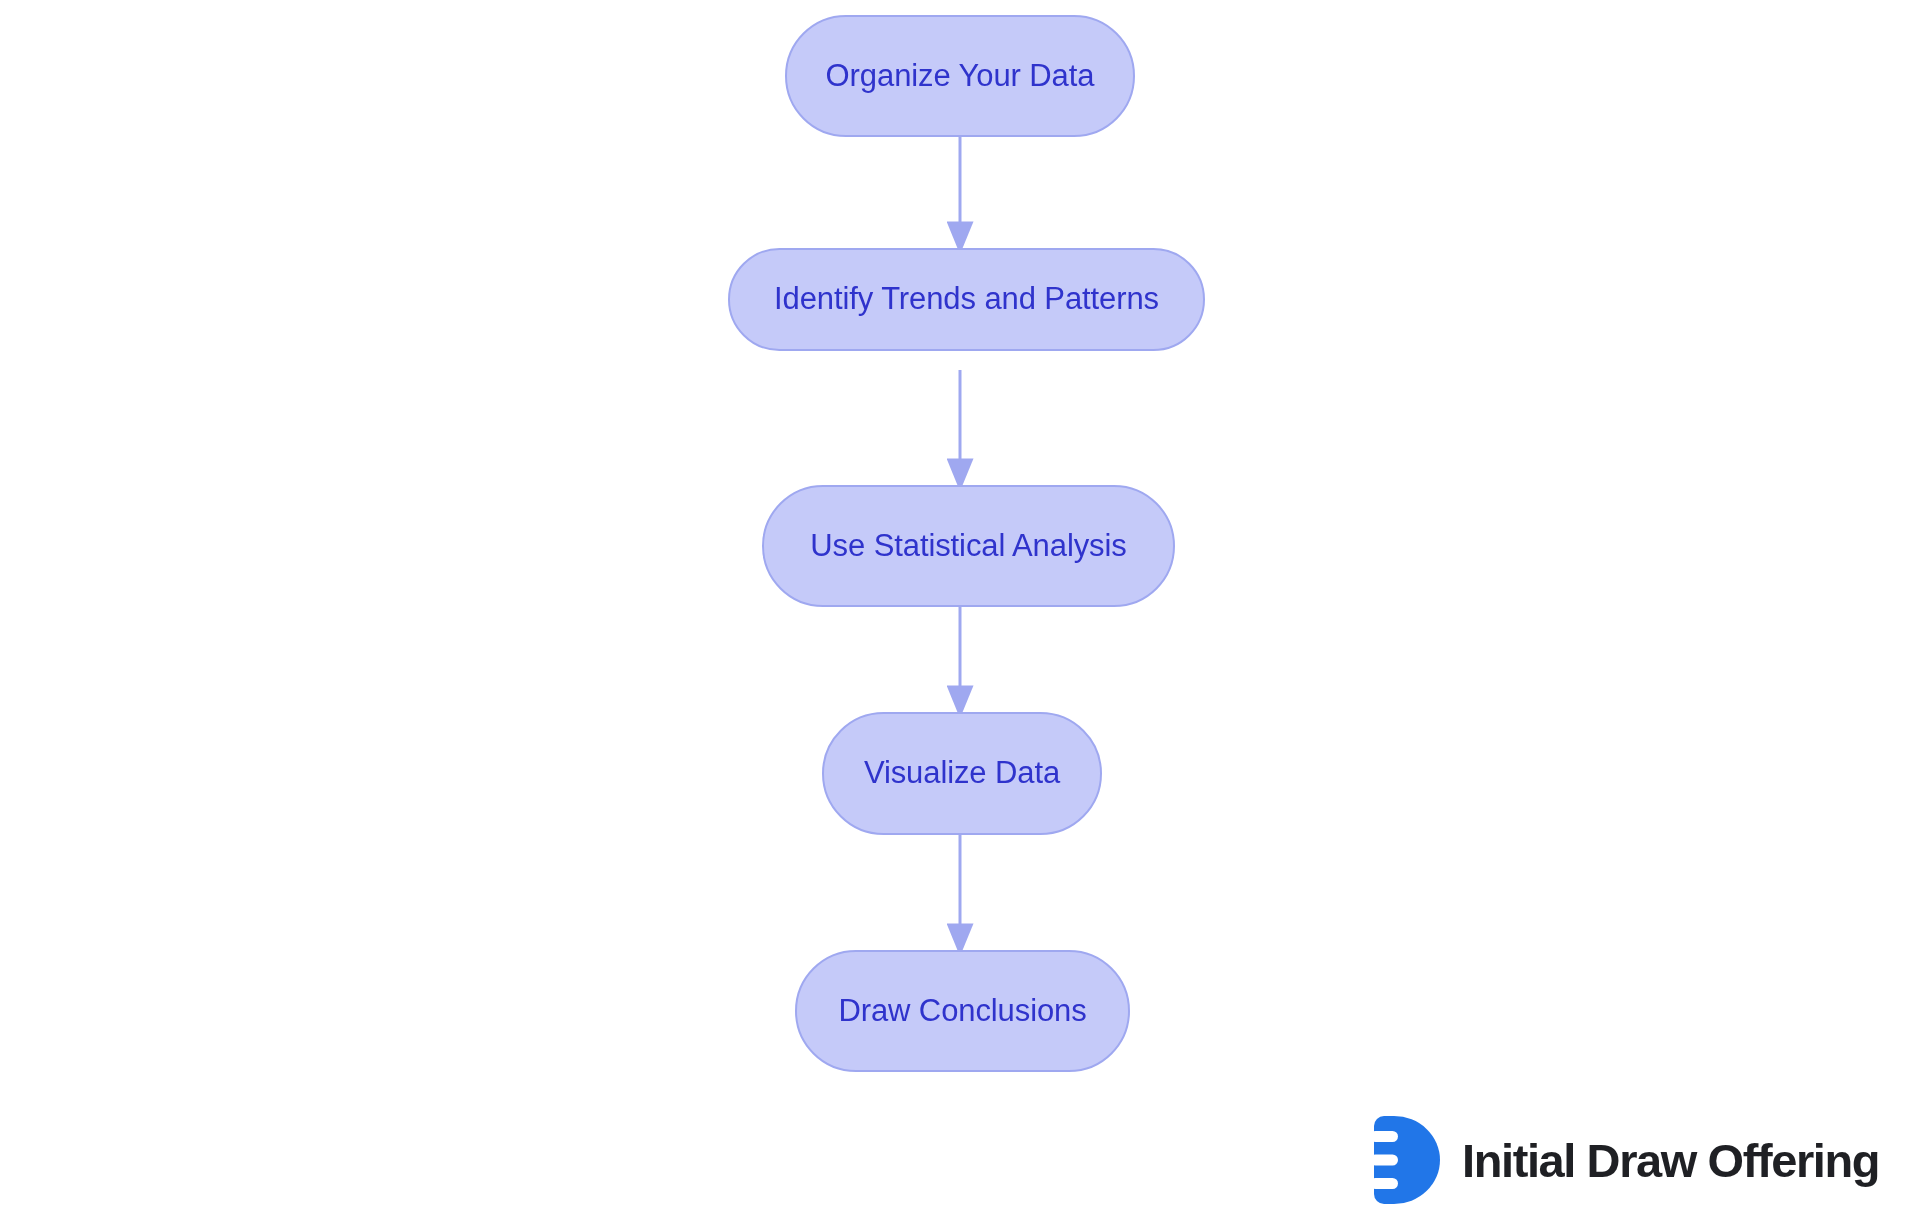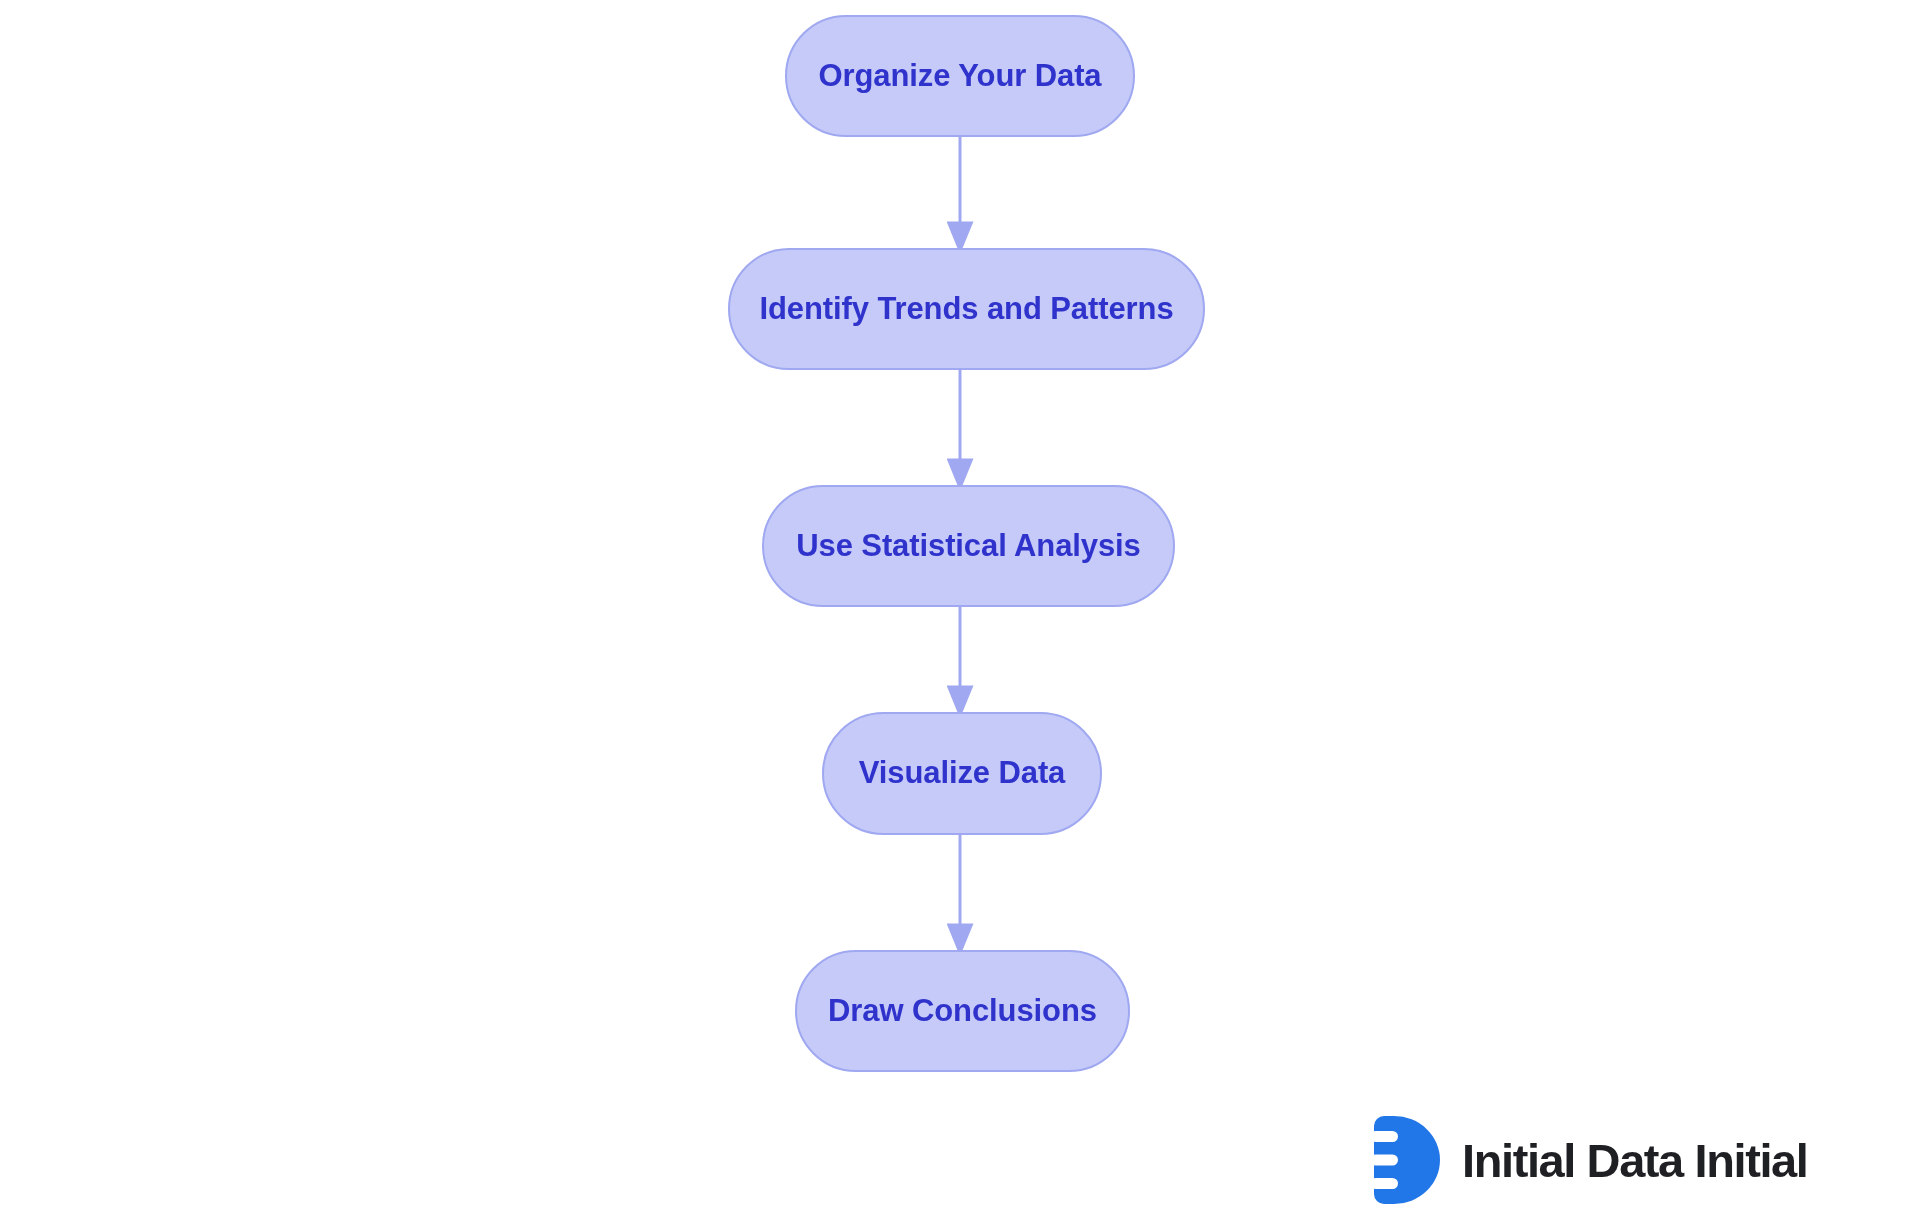--- a/index.html
+++ b/index.html
@@ -30,34 +30,34 @@
     position: absolute;
     box-sizing: border-box;
     background: #C5CAF9;
     border: 2px solid #9FA8F0;
     border-radius: 62px;
     display: flex;
     align-items: center;
     justify-content: center;
     color: #2F33CC;
     font-size: 31px;
-    font-weight: 700;
+    font-weight: 400;
     letter-spacing: -0.1px;
     line-height: 1.1;
     white-space: nowrap;
     user-select: none;
   }
 
   .node-label {
     pointer-events: none;
   }
 
   
   #node-0 { left: 785px;  top: 15px;   width: 350px; height: 122px; }
-  #node-1 { left: 728px;  top: 248px;  width: 477px; height: 122px; }
+  #node-1 { left: 728px;  top: 248px;  width: 477px; height: 103px; }
   #node-2 { left: 762px;  top: 485px;  width: 413px; height: 122px; }
   #node-3 { left: 822px;  top: 712px;  width: 280px; height: 123px; }
   #node-4 { left: 795px;  top: 950px;  width: 335px; height: 122px; align-items: center; }
 
   
   #connectors {
     position: absolute;
     left: 0;
     top: 0;
     width: 1920px;
@@ -130,16 +130,16 @@
     <span class="node-label">Draw Conclusions</span>
   </div>
 
   <div id="logo">
     <svg id="logo-mark" viewBox="0 0 68 92" xmlns="http://www.w3.org/2000/svg">
       <path d="M12 2 H22 A46 44 0 0 1 22 90 H12 A10 10 0 0 1 2 80 V12 A10 10 0 0 1 12 2 Z" fill="#2176E8"></path>
       <rect x="-2" y="17" width="28" height="11" rx="5.5" fill="#FFFFFF"></rect>
       <rect x="-2" y="40.5" width="28" height="11" rx="5.5" fill="#FFFFFF"></rect>
       <rect x="-2" y="64" width="28" height="11" rx="5.5" fill="#FFFFFF"></rect>
     </svg>
-    <span id="logo-text">Initial Data Initial</span>
+    <span id="logo-text">Initial Draw Offering</span>
   </div>
 
 </div>
 
 </body></html>

